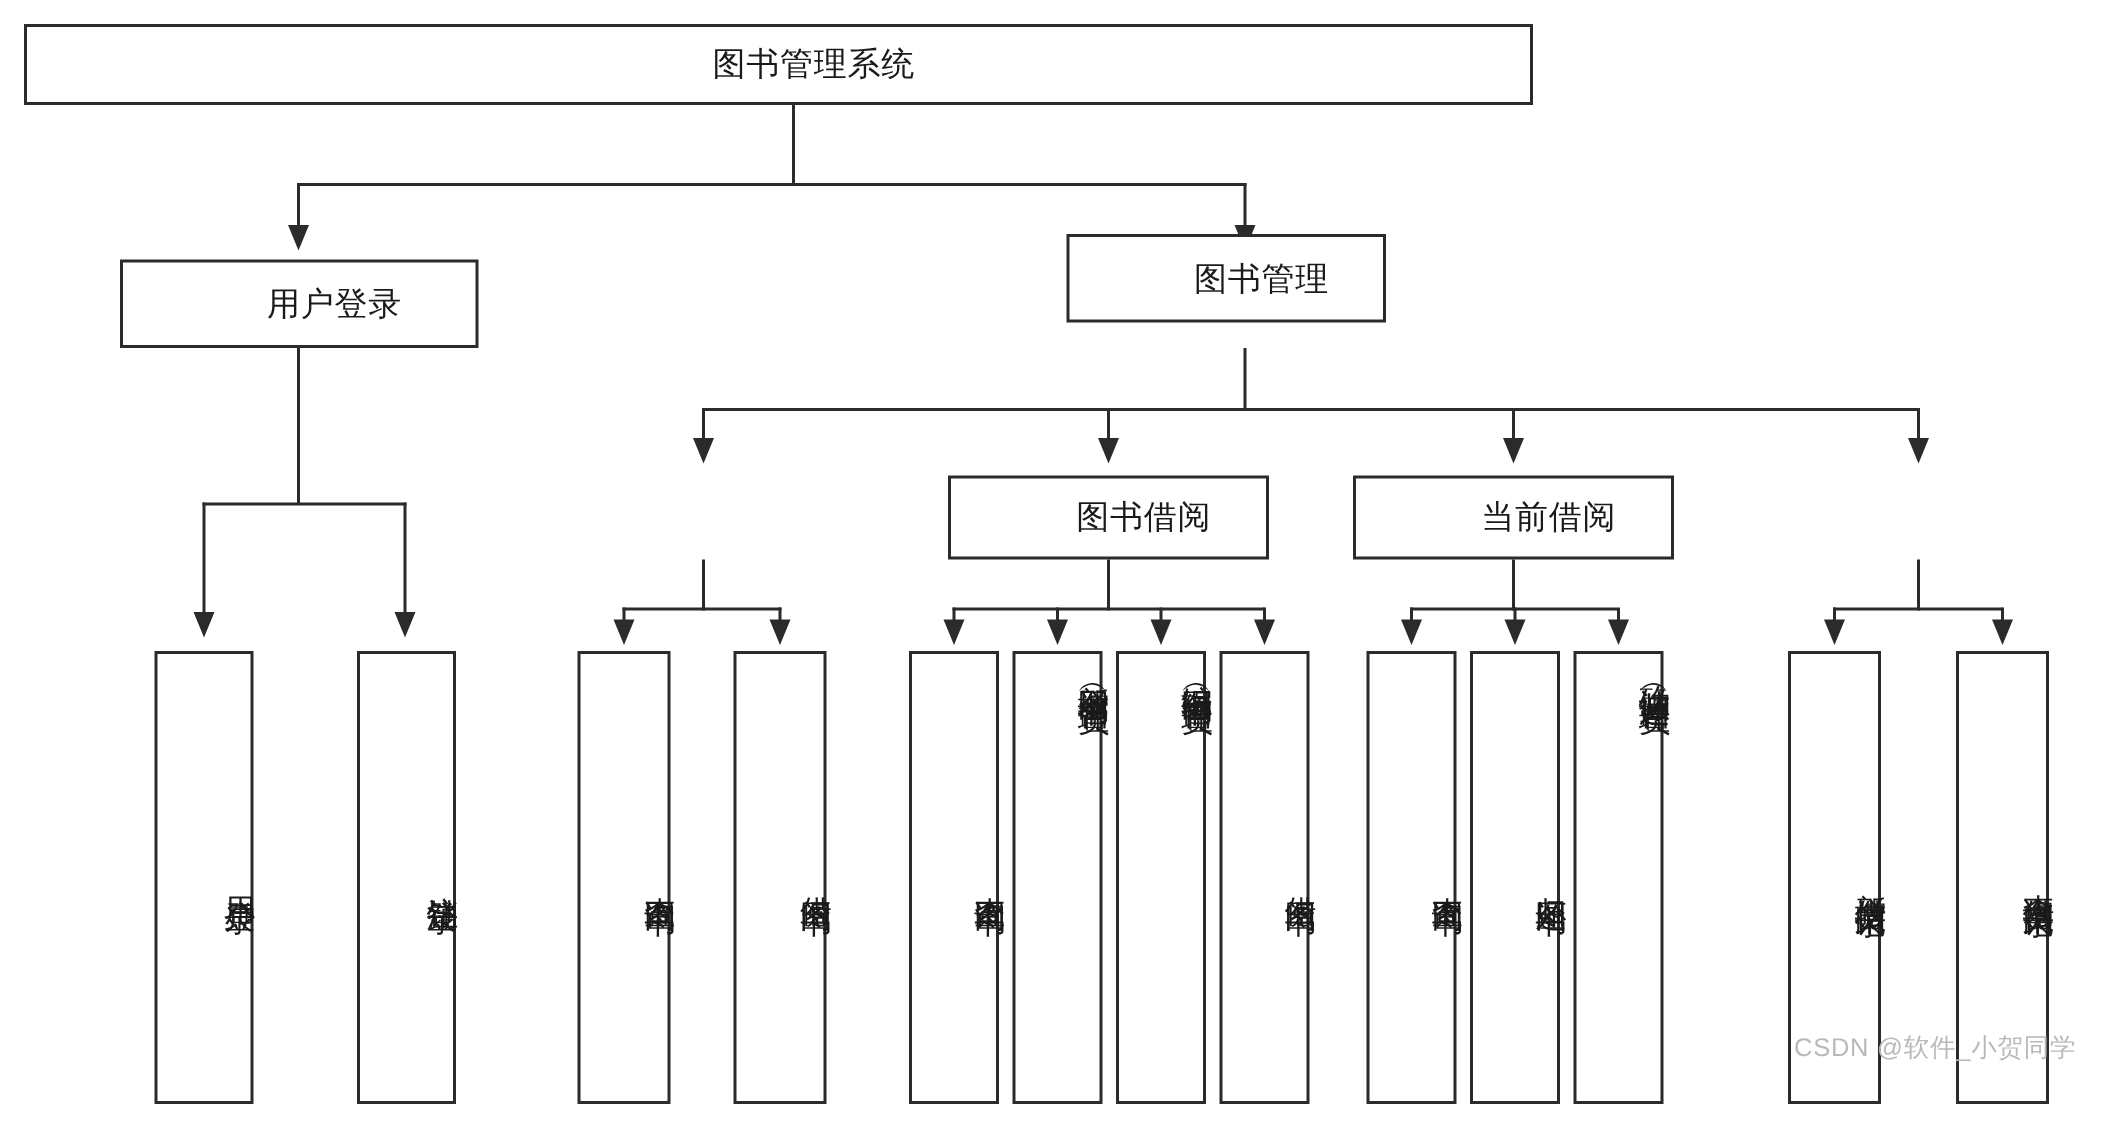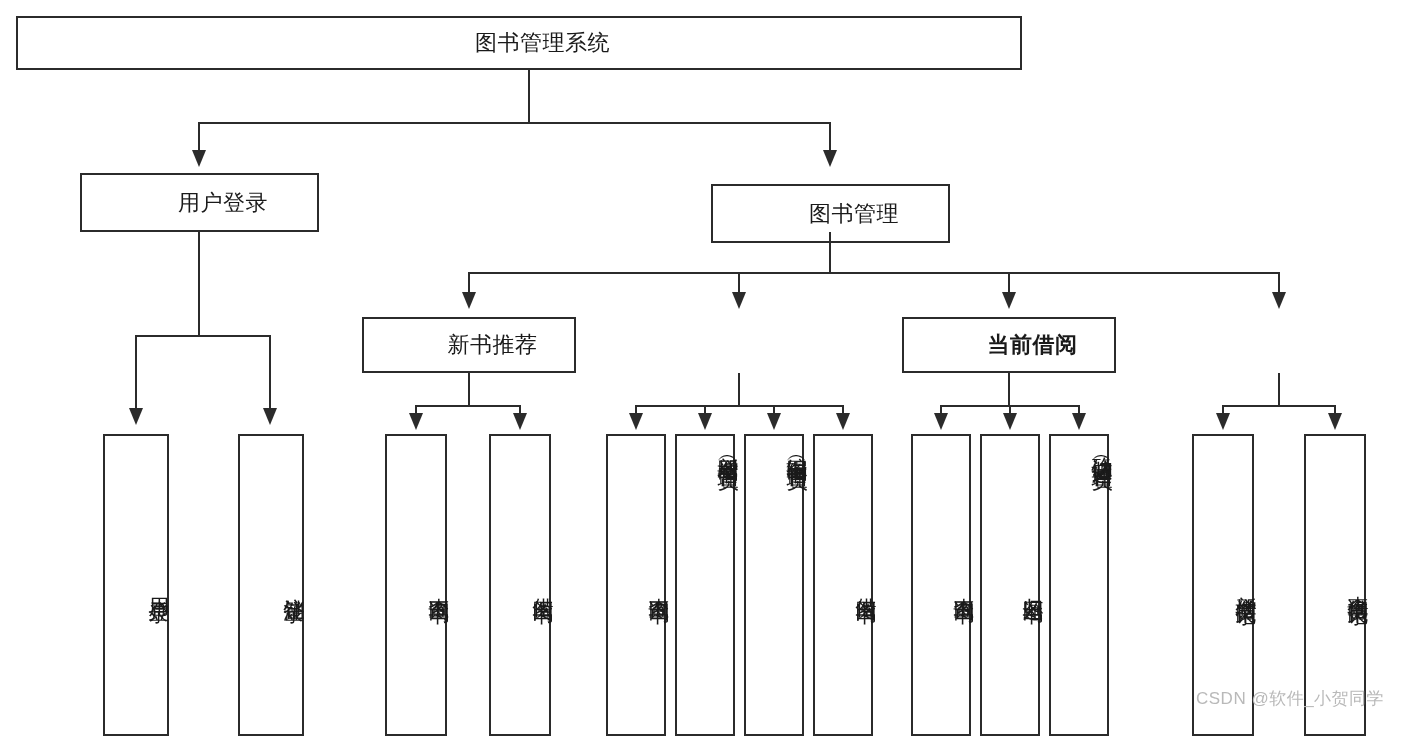--- a/index.html
+++ b/index.html
@@ -84,21 +84,21 @@
 
   <div class="conn v" style="left:198px; top:122px; width:2px; height:30px;"></div>
   <div class="arrow" style="left:192px; top:150px;"></div>
   <div class="conn v" style="left:829px; top:122px; width:2px; height:30px;"></div>
   <div class="arrow" style="left:823px; top:150px;"></div>
 
   <div class="node horiz" style="left:80px; top:173px; width:239px; height:59px;">
     <span>用户登录</span>
   </div>
 
-  <div class="node horiz" style="left:711px; top:184px; width:239px; height:59px;text-align:right;">
+  <div class="node horiz" style="left:711px; top:156px; width:213px; height:59px;text-align:right;">
     <span>图书管理</span>
   </div>
 
   <div class="conn v" style="left:198px; top:232px; width:2px; height:104px;"></div>
   <div class="conn h" style="left:135px; top:335px; width:136px; height:2px;"></div>
   <div class="conn v" style="left:135px; top:335px; width:2px; height:75px;"></div>
   <div class="arrow" style="left:129px; top:408px;"></div>
   <div class="conn v" style="left:269px; top:335px; width:2px; height:75px;"></div>
   <div class="arrow" style="left:263px; top:408px;"></div>
 
@@ -106,24 +106,24 @@
   <div class="conn h" style="left:468px; top:272px; width:811px; height:2px;"></div>
   <div class="conn v" style="left:468px; top:272px; width:2px; height:22px;"></div>
   <div class="arrow" style="left:462px; top:292px;"></div>
   <div class="conn v" style="left:738px; top:272px; width:2px; height:22px;"></div>
   <div class="arrow" style="left:732px; top:292px;"></div>
   <div class="conn v" style="left:1008px; top:272px; width:2px; height:22px;"></div>
   <div class="arrow" style="left:1002px; top:292px;"></div>
   <div class="conn v" style="left:1278px; top:272px; width:2px; height:22px;"></div>
   <div class="arrow" style="left:1272px; top:292px;"></div>
 
-  <div class="node horiz" style="left:362px; top:317px; width:214px; height:56px;">
-    <span>新书推荐</span>
-  </div>
-  <div class="node horiz" style="left:902px; top:317px; width:214px; height:56px;font-weight:bold;">
+  <div class="node horiz" style="left:632px; top:317px; width:214px; height:56px;">
+    <span>图书借阅</span>
+  </div>
+  <div class="node horiz" style="left:902px; top:317px; width:214px; height:56px;">
     <span>当前借阅</span>
   </div>
 
   <div class="conn v" style="left:468px; top:373px; width:2px; height:34px;"></div>
   <div class="conn h" style="left:415px; top:405px; width:106px; height:2px;"></div>
   <div class="conn v" style="left:415px; top:405px; width:2px; height:12px;"></div>
   <div class="arrow" style="left:409px; top:413px;"></div>
   <div class="conn v" style="left:519px; top:405px; width:2px; height:12px;"></div>
   <div class="arrow" style="left:513px; top:413px;"></div>
 

